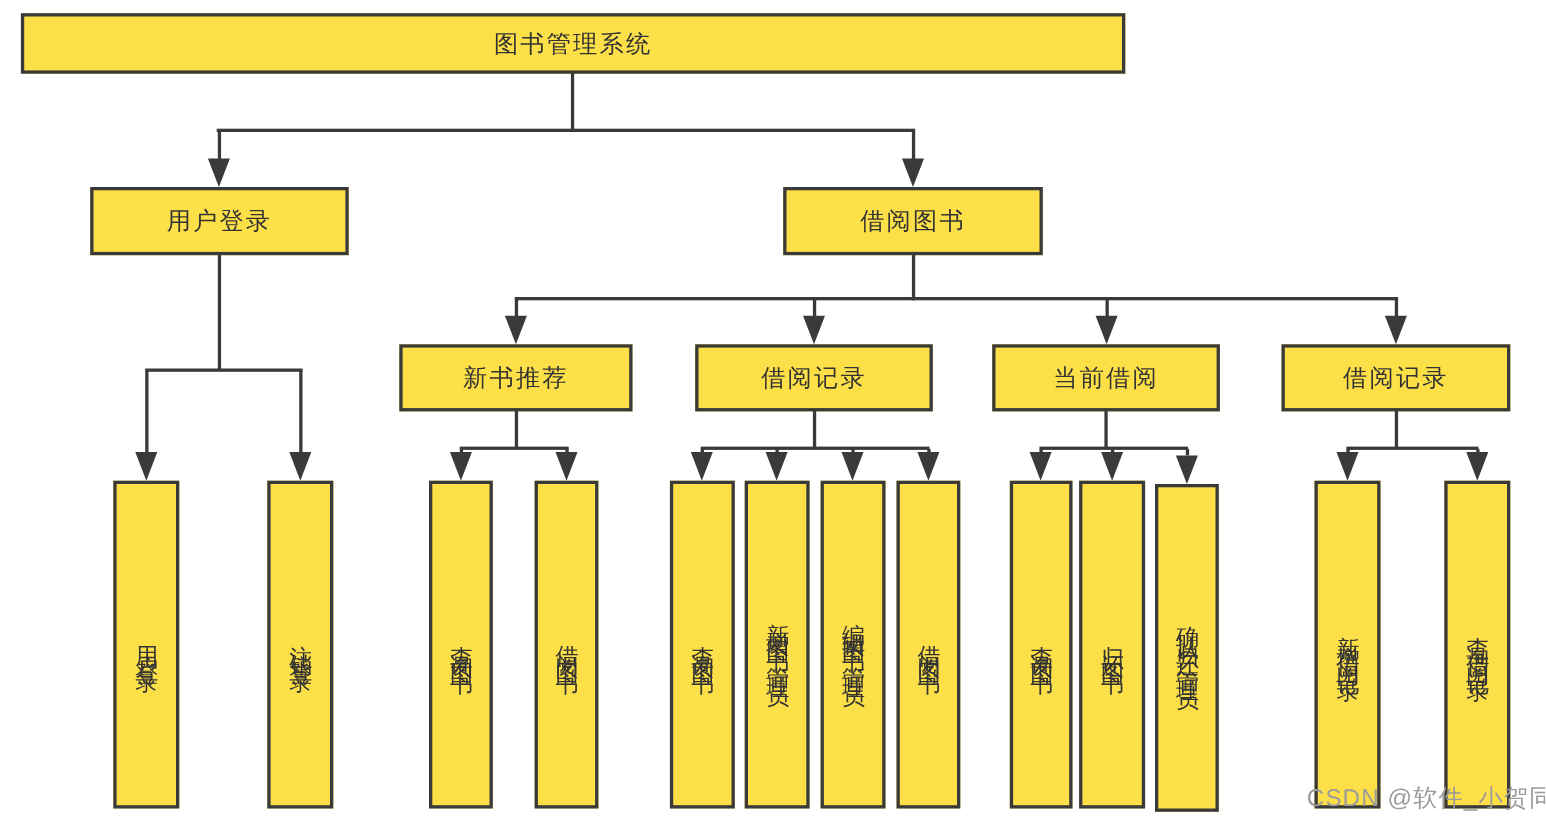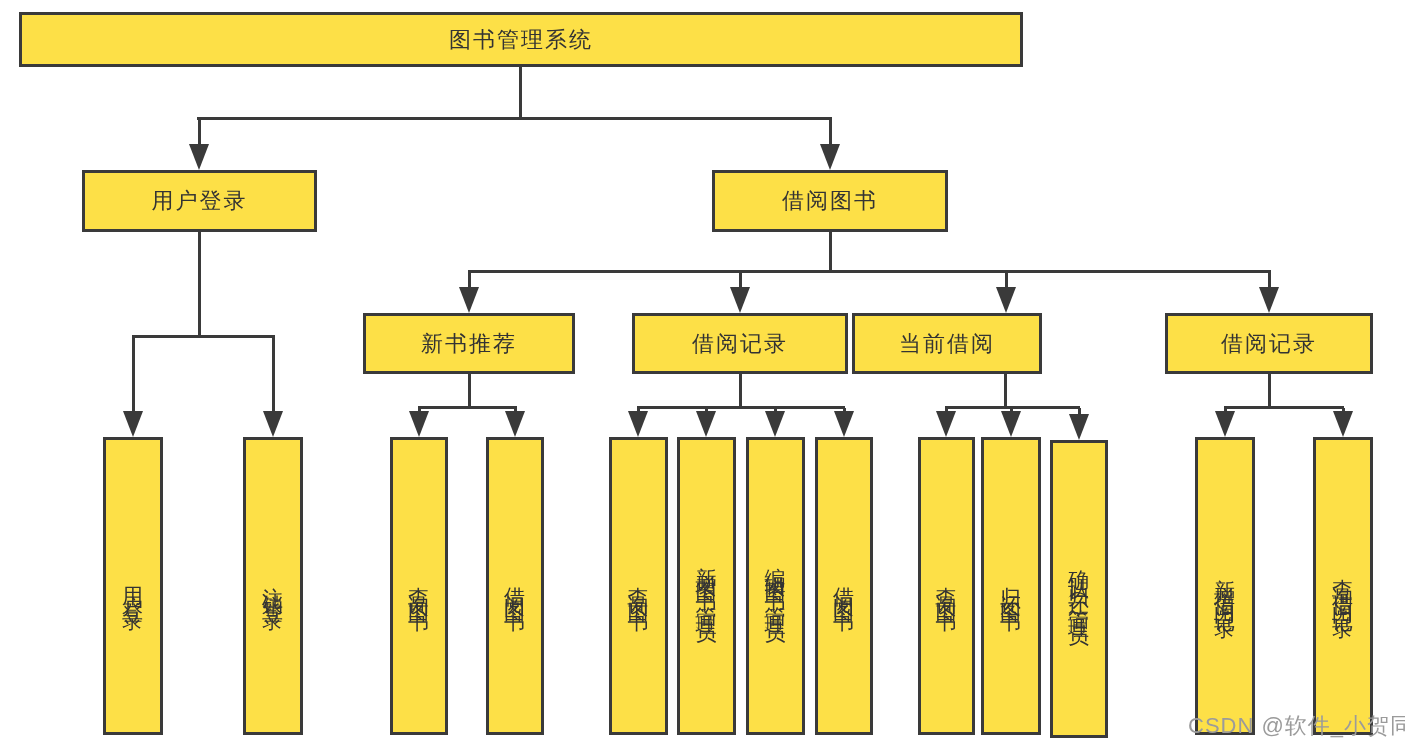--- a/index.html
+++ b/index.html
@@ -48,21 +48,21 @@
   <div class="node" style="left:19px;top:12px;width:1004px;height:55px;">图书管理系统</div>
 
   <div class="node" style="left:82px;top:170px;width:235px;height:62px;">用户登录</div>
 
   <div class="node" style="left:712px;top:170px;width:236px;height:62px;">借阅图书</div>
 
   <div class="node" style="left:363px;top:313px;width:212px;height:61px;">新书推荐</div>
 
   <div class="node" style="left:632px;top:313px;width:216px;height:61px;">借阅记录</div>
 
-  <div class="node" style="left:852px;top:313px;width:190px;height:61px;">当前借阅</div>
+  <div class="node" style="left:902px;top:313px;width:207px;height:61px;">当前借阅</div>
 
   <div class="node" style="left:1165px;top:313px;width:208px;height:61px;">借阅记录</div>
 
   <div class="node vnode" style="left:103px;top:437px;width:60px;height:298px;">用户登录</div>
   <div class="node vnode" style="left:243px;top:437px;width:60px;height:298px;">注销登录</div>
 
   <div class="node vnode" style="left:390px;top:437px;width:58px;height:298px;">查询图书</div>
   <div class="node vnode" style="left:486px;top:437px;width:58px;height:298px;">借阅图书</div>
 
   <div class="node vnode" style="left:609px;top:437px;width:59px;height:298px;">查询图书</div>

